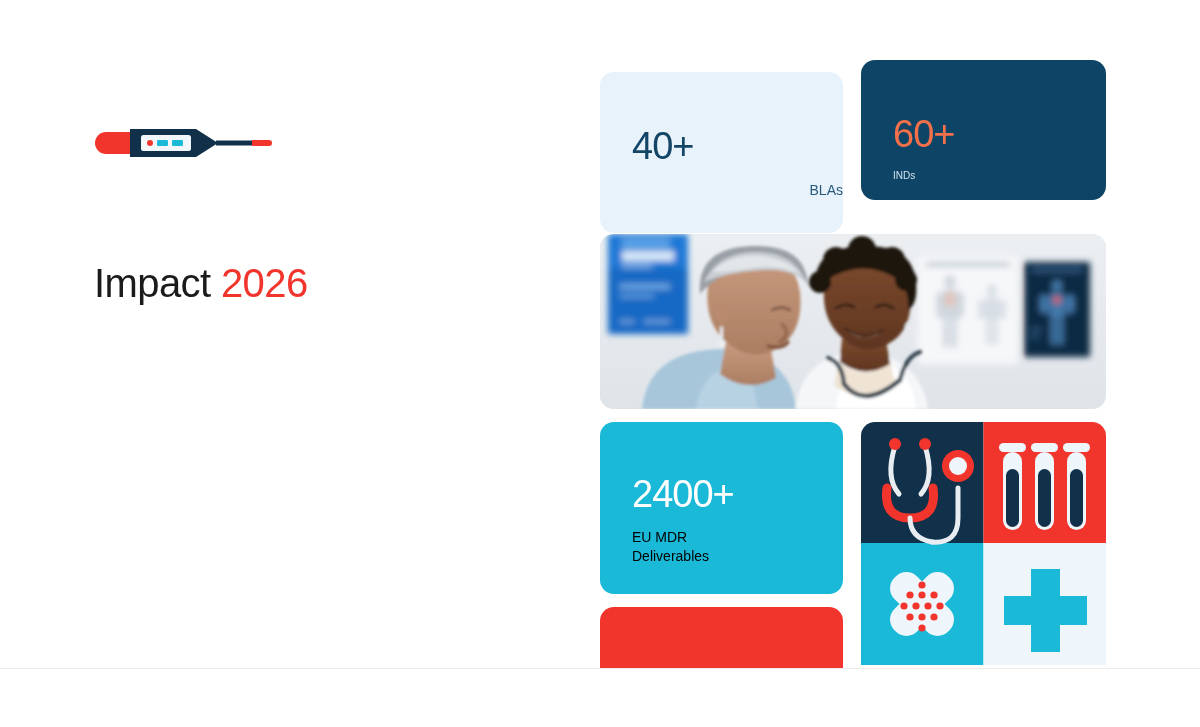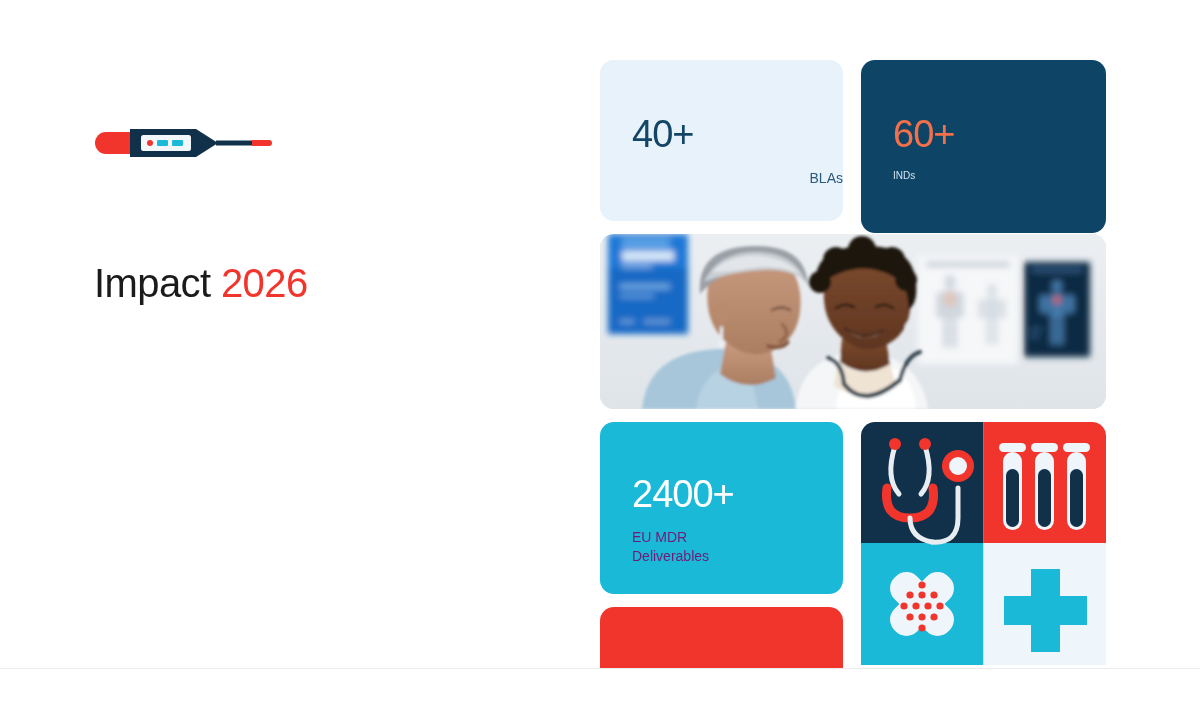--- a/index.html
+++ b/index.html
@@ -30,48 +30,48 @@
   
   .grid { position: absolute; left: 600px; top: 60px; width: 506px; height: 620px; }
 
   .card { position: absolute; border-radius: 14px; overflow: hidden; }
 
   .stat-num { font-weight: 400; letter-spacing: -1px; }
   .stat-label { font-weight: 400; }
 
   
   .card-bla {
-    left: 0; top: 0; width: 243px; height: 161px;
+    left: 0; top: 12px; width: 243px; height: 161px;
     background: #e8f2fb;
     padding: 54px 0 0 32px;
   }
   .card-bla .stat-num { font-size: 38px; color: #134567; line-height: 40px; }
   .card-bla .stat-label { font-size: 14px; color: #2a597c; margin-top: 16px; text-align: right; }
 
   
   .card-ind {
-    left: 261px; top: 0; width: 245px; height: 173px;
+    left: 261px; top: 0; width: 245px; height: 140px;
     background: #0e4466;
     padding: 54px 0 0 32px;
   }
   .card-ind .stat-num { font-size: 38px; color: #f4704a; line-height: 40px; }
   .card-ind .stat-label { font-size: 10px; color: #cfe4f2; margin-top: 16px; }
 
   
   .card-photo { left: 0; top: 174px; width: 506px; height: 175px; background:#dfe7ee; }
   .photo-svg { display:block; width:100%; height:100%; }
 
   
   .card-mdr {
     left: 0; top: 362px; width: 243px; height: 172px;
     background: #1ab9d8;
     padding: 52px 0 16px 32px;
   }
   .card-mdr .stat-num { font-size: 38px; color: #ffffff; line-height: 40px; }
-  .card-mdr .stat-label { font-size: 14px; color: #701a75; margin-top: 14px; line-height: 19px; white-space: pre-line; }
+  .card-mdr .stat-label { font-size: 14px; color: #000000; margin-top: 14px; line-height: 19px; white-space: pre-line; }
 
   
   .card-red { left: 0; top: 547px; width: 243px; height: 140px; background: #f2352c; }
 
   
   .card-icons { left: 261px; top: 362px; width: 245px; height: 325px; }
   .icons-svg { display:block; width:100%; height:100%; }
 
   
   .divider {

